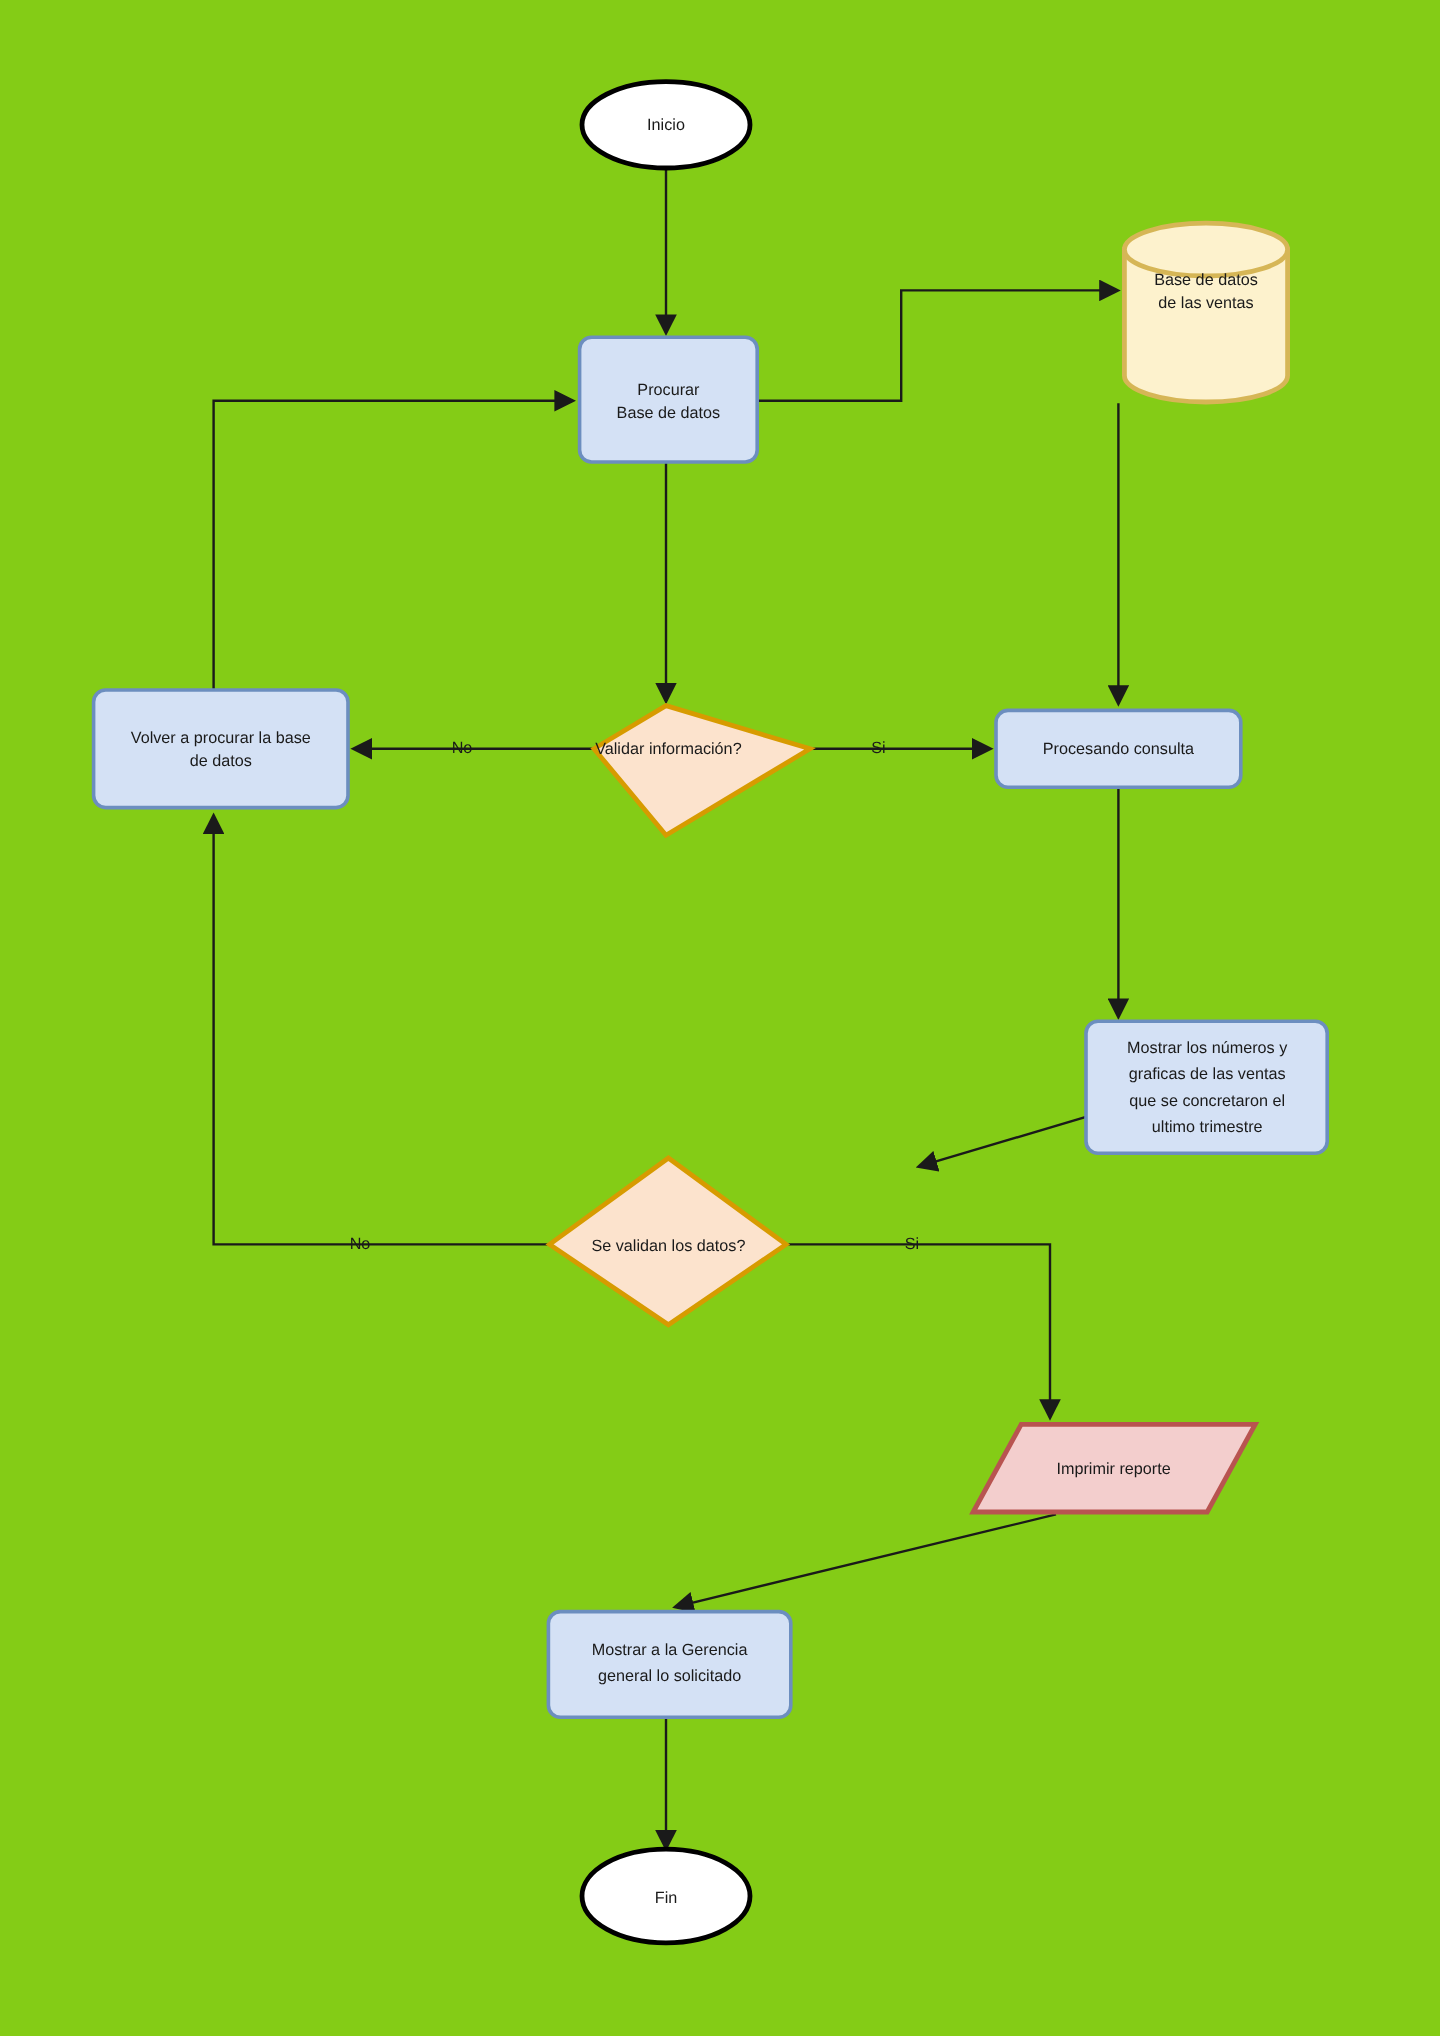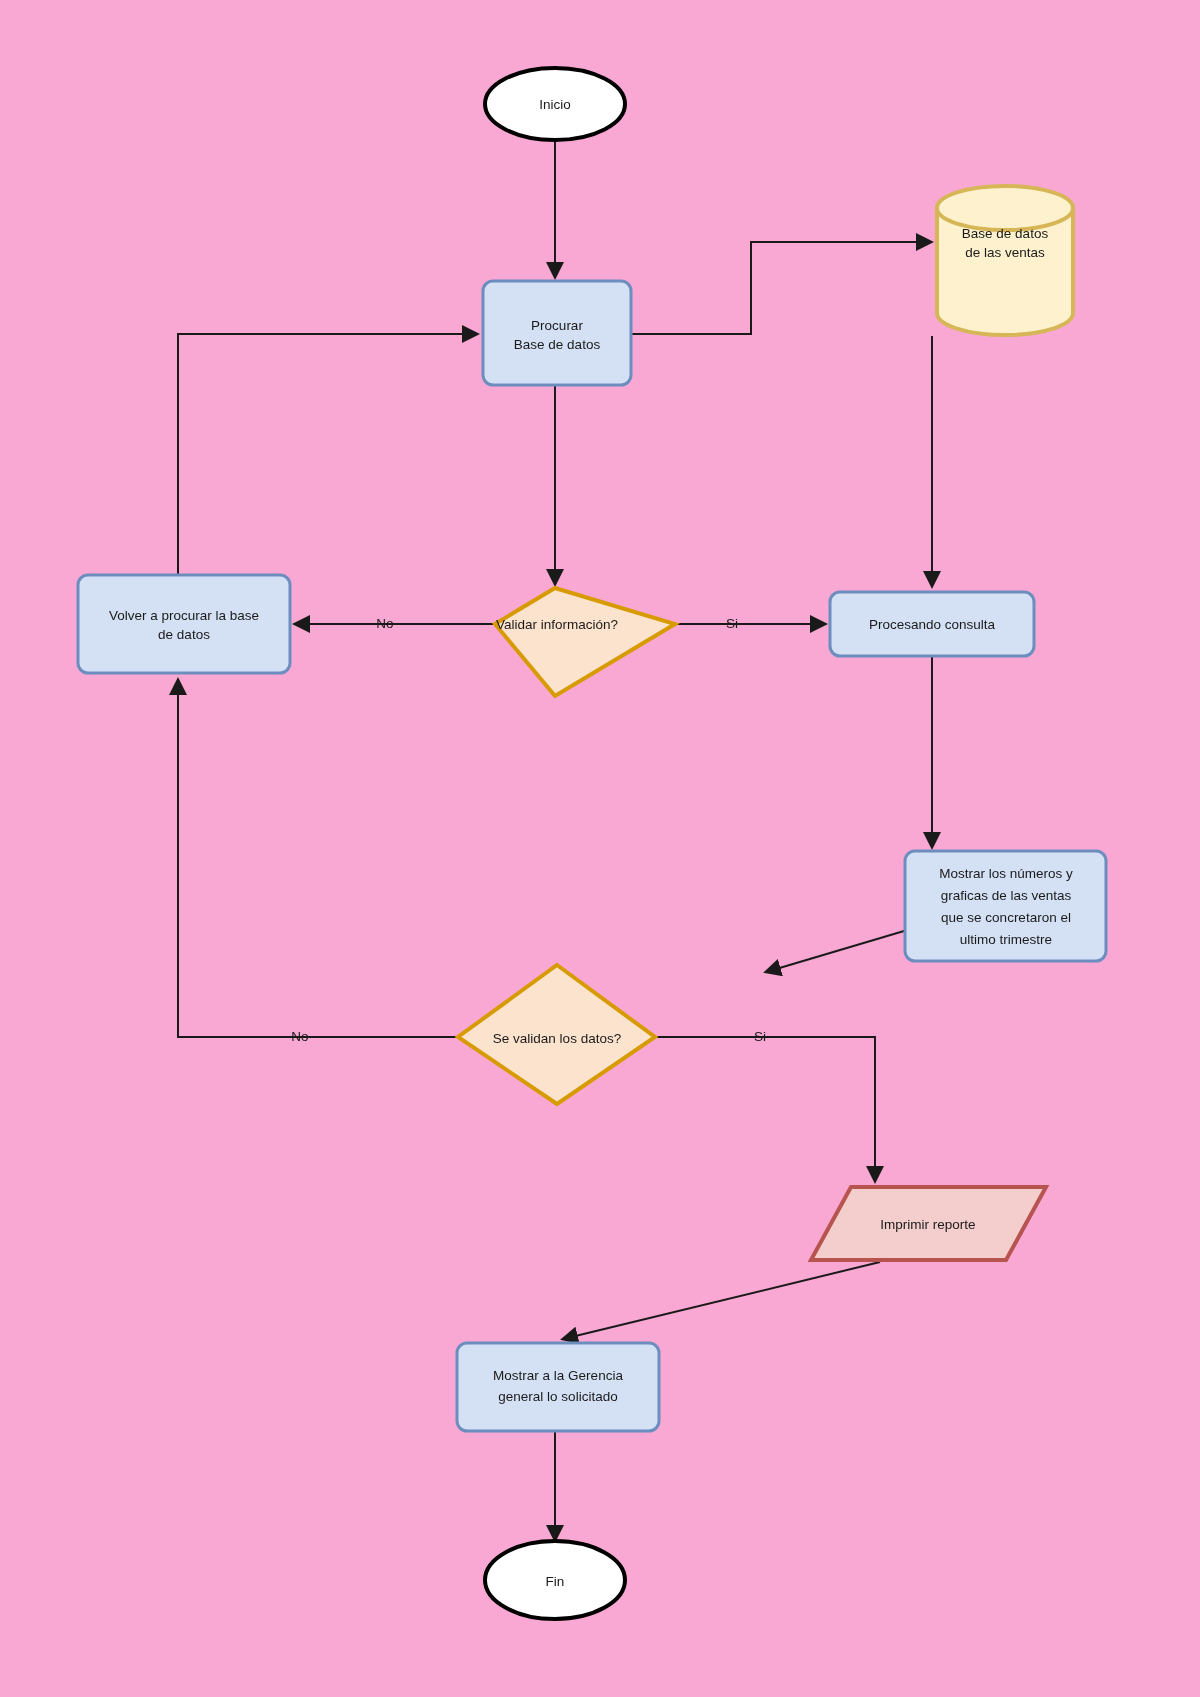--- a/index.html
+++ b/index.html
@@ -7,21 +7,21 @@
     padding: 0;
     background: #ffffff;
   }
   body {
     font-family: "Liberation Sans", sans-serif;
   }
   #canvas {
     position: relative;
     width: 1200px;
     height: 1697px;
-    background: #f9a8d4;
+    background: #84cc16;
     overflow: hidden;
   }
   #flow-svg {
     position: absolute;
     top: 0;
     left: 0;
     width: 1200px;
     height: 1697px;
   }
   .node-text {

